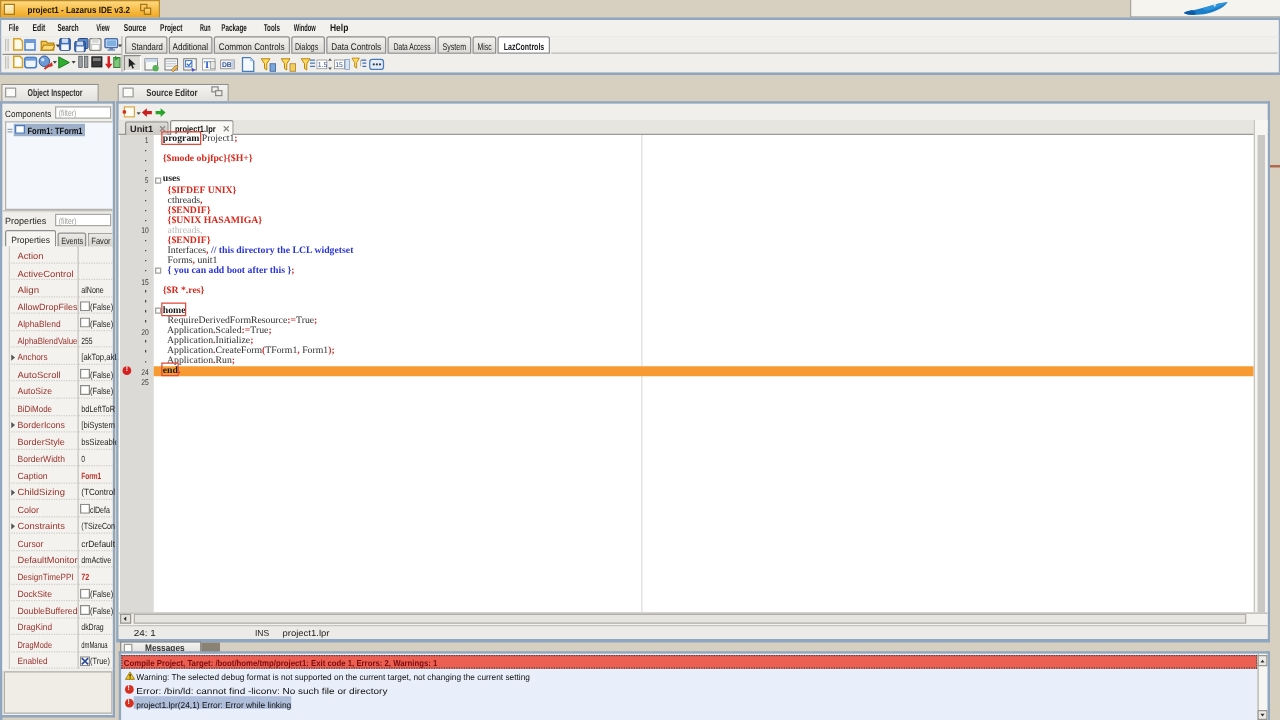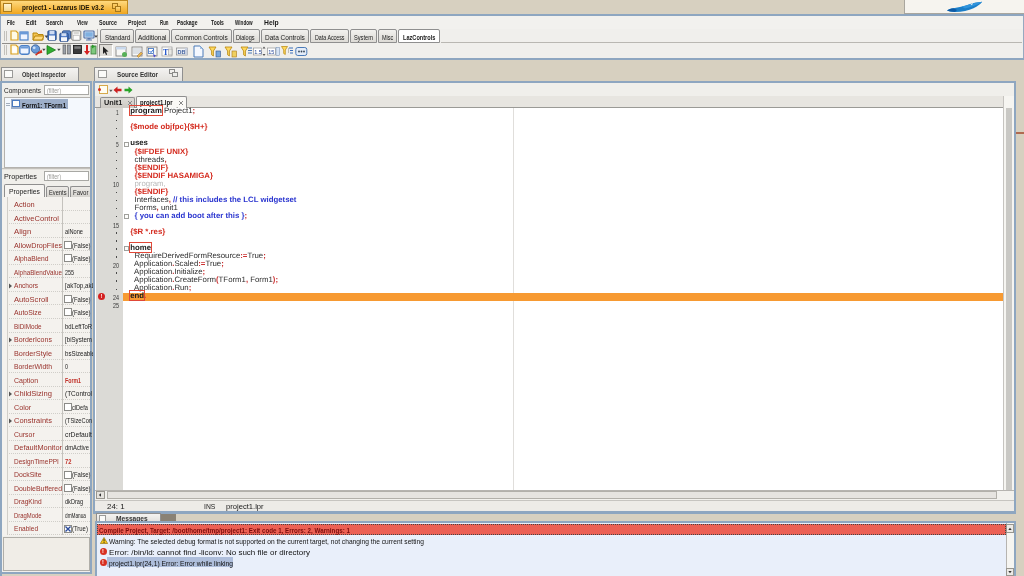--- a/index.html
+++ b/index.html
@@ -583,32 +583,32 @@
 <svg class="a" style="left:112.5px;top:292.87px" width="10.0" height="9.899999999999999" viewBox="0 0 10.0 9.899999999999999">
     <text x="0" y="6.731999999999999" font-family="Liberation Sans, sans-serif" font-size="6.6" font-weight="400" fill="#333333" textLength="6.0" lengthAdjust="spacingAndGlyphs">24</text>
   </svg>
 <svg class="a" style="left:112.5px;top:300.90999999999997px" width="10.0" height="9.899999999999999" viewBox="0 0 10.0 9.899999999999999">
     <text x="0" y="6.731999999999999" font-family="Liberation Sans, sans-serif" font-size="6.6" font-weight="400" fill="#333333" textLength="6.0" lengthAdjust="spacingAndGlyphs">25</text>
   </svg>
 <div class="a" style="left:98px;top:293.17px;width:7px;height:7px;background:#d42020;border-radius:50%;color:#fff;font-size:5.5px;line-height:7px;text-align:center;font-weight:700">!</div>
 <div class="a" style="left:123.5px;top:141.61px;width:5.2px;height:5.2px;background:#fdfdfb;border:1px solid #a0a09c"></div>
 <div class="a" style="left:123.5px;top:213.96999999999997px;width:5.2px;height:5.2px;background:#fdfdfb;border:1px solid #a0a09c"></div>
 <div class="a" style="left:123.5px;top:246.13px;width:5.2px;height:5.2px;background:#fdfdfb;border:1px solid #a0a09c"></div>
-<pre style="position:absolute;left:130.2px;top:107.3px;font-family:Liberation Sans, sans-serif;font-size:7.8px;line-height:8.04px;text-rendering:geometricPrecision;color:#2d2d2d;white-space:pre;margin:0"><span class="kwb">program</span> Project1<span class="sy">;</span>
+<pre style="position:absolute;left:130.2px;top:107.3px;font-family:Liberation Serif, serif;font-size:7.8px;line-height:8.04px;text-rendering:geometricPrecision;color:#2d2d2d;white-space:pre;margin:0"><span class="kwb">program</span> Project1<span class="sy">;</span>
 
 <span class="dr">{$mode objfpc}{$H+}</span>
 
 <span class="kw">uses</span>
   <span class="dr">{$IFDEF UNIX}</span>
   cthreads<span class="sy">,</span>
   <span class="dr">{$ENDIF}</span>
-  <span class="dr">{$ENDIF HASAMIGA}</span>
-<span class="gy">  program,</span>
+  <span class="dr">{$UNIX HASAMIGA}</span>
+<span class="gy">  athreads,</span>
   <span class="dr">{$ENDIF}</span>
-  Interfaces<span class="sy">,</span> <span class="cm">// this includes the LCL widgetset</span>
+  Interfaces<span class="sy">,</span> <span class="cm">// this directory the LCL widgetset</span>
   Forms<span class="sy">,</span> unit1
   <span class="cm">{ you can add boot after this }</span><span class="sy">;</span>
 
 <span class="dr">{$R *.res}</span>
 
 <span class="kwb">home</span>
   RequireDerivedFormResource<span class="sy">:=</span>True<span class="sy">;</span>
   Application<span class="sy">.</span>Scaled<span class="sy">:=</span>True<span class="sy">;</span>
   Application<span class="sy">.</span>Initialize<span class="sy">;</span>
   Application<span class="sy">.</span>CreateForm<span class="sy">(</span>TForm1<span class="sy">,</span> Form1<span class="sy">)</span><span class="sy">;</span>

